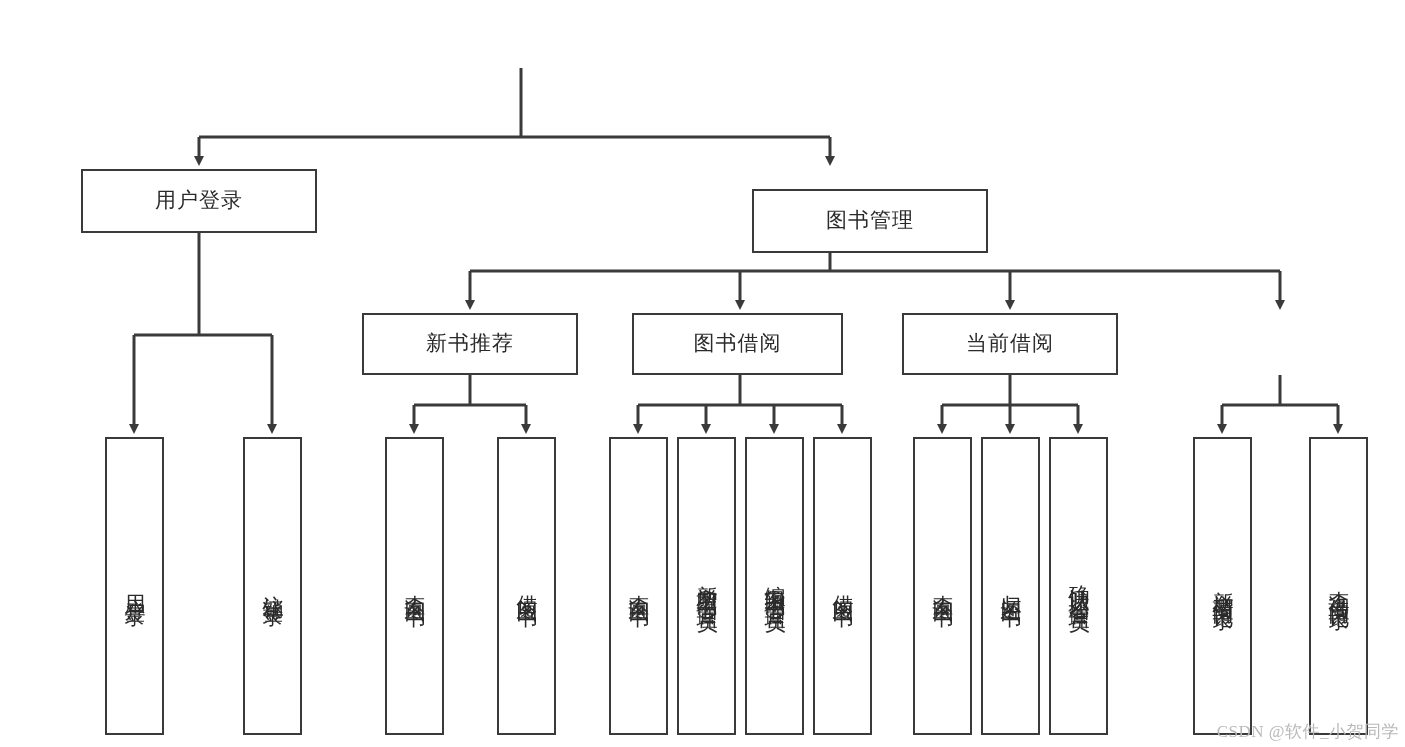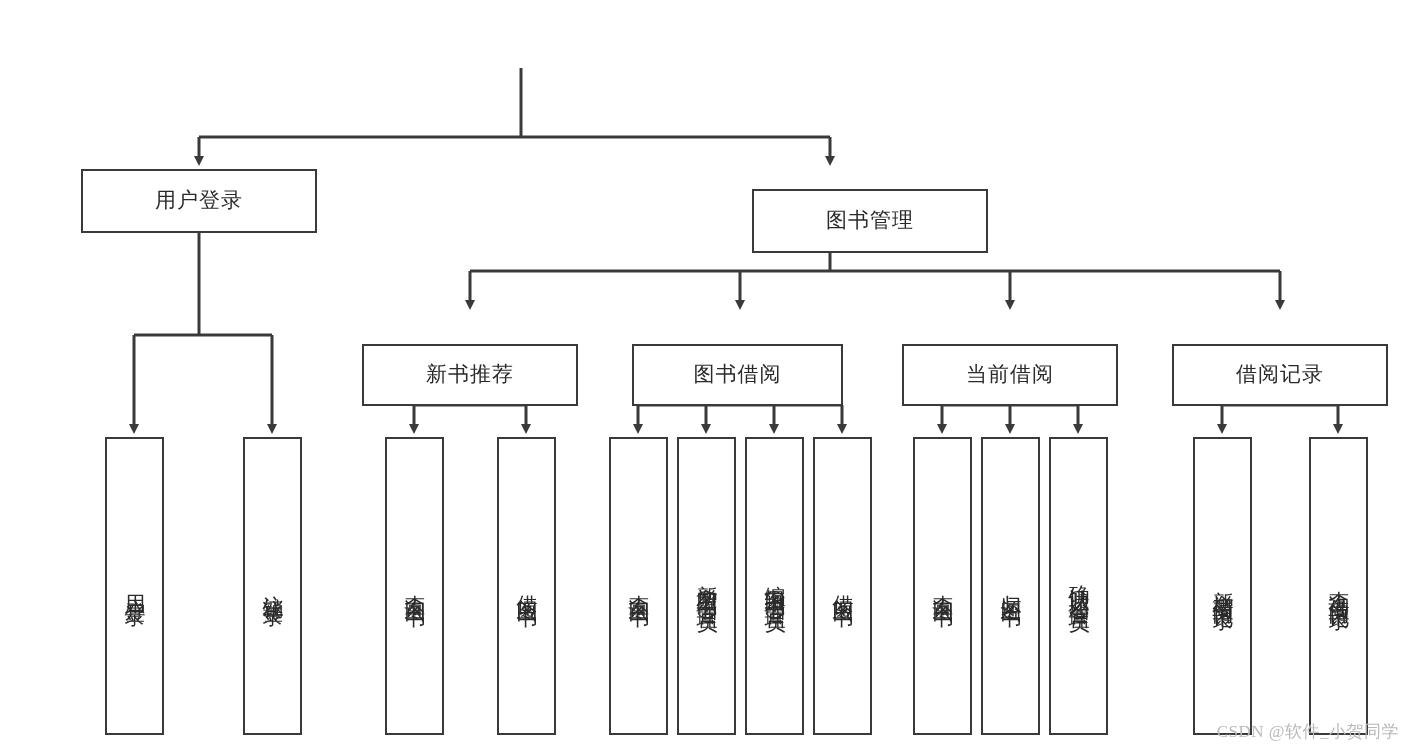--- a/index.html
+++ b/index.html
@@ -32,21 +32,21 @@
     color:#2a2a2a;
   }
   .node .lbl{
     display:block;
     line-height:1.22;
     letter-spacing:1px;
     white-space:nowrap;
   }
   .n-root{font-size:23px;}
   .n-l2{font-size:21px;}
-  .n-l3{font-size:21px;margin-top:31px;}
+  .n-l3{font-size:21px;}
   .leaf{
     font-size:21px;
   }
   .leaf .lbl{
     writing-mode:vertical-rl;
     text-orientation:upright;
     letter-spacing:4px;
     line-height:1;
     white-space:normal;
     max-height:282px;
@@ -127,23 +127,20 @@
 
   <div class="node n-l3" style="left:362px; top:313px; width:216px; height:62px;">
     <span class="lbl">新书推荐</span>
   </div>
   <div class="node n-l3" style="left:632px; top:313px; width:211px; height:62px;">
     <span class="lbl">图书借阅</span>
   </div>
   <div class="node n-l3" style="left:902px; top:313px; width:216px; height:62px;">
     <span class="lbl">当前借阅</span>
   </div>
-  <div class="node n-l3" style="left:1172px; top:313px; width:216px; height:62px;">
-    <span class="lbl">借阅记录</span>
-  </div>
 
   <div class="node leaf" style="left:105px; top:437px; width:59px; height:298px;">
     <span class="lbl">用户登录</span>
   </div>
   <div class="node leaf" style="left:243px; top:437px; width:59px; height:298px;">
     <span class="lbl">注销登录</span>
   </div>
 
   <div class="node leaf" style="left:385px; top:437px; width:59px; height:298px;">
     <span class="lbl">查询图书</span>

